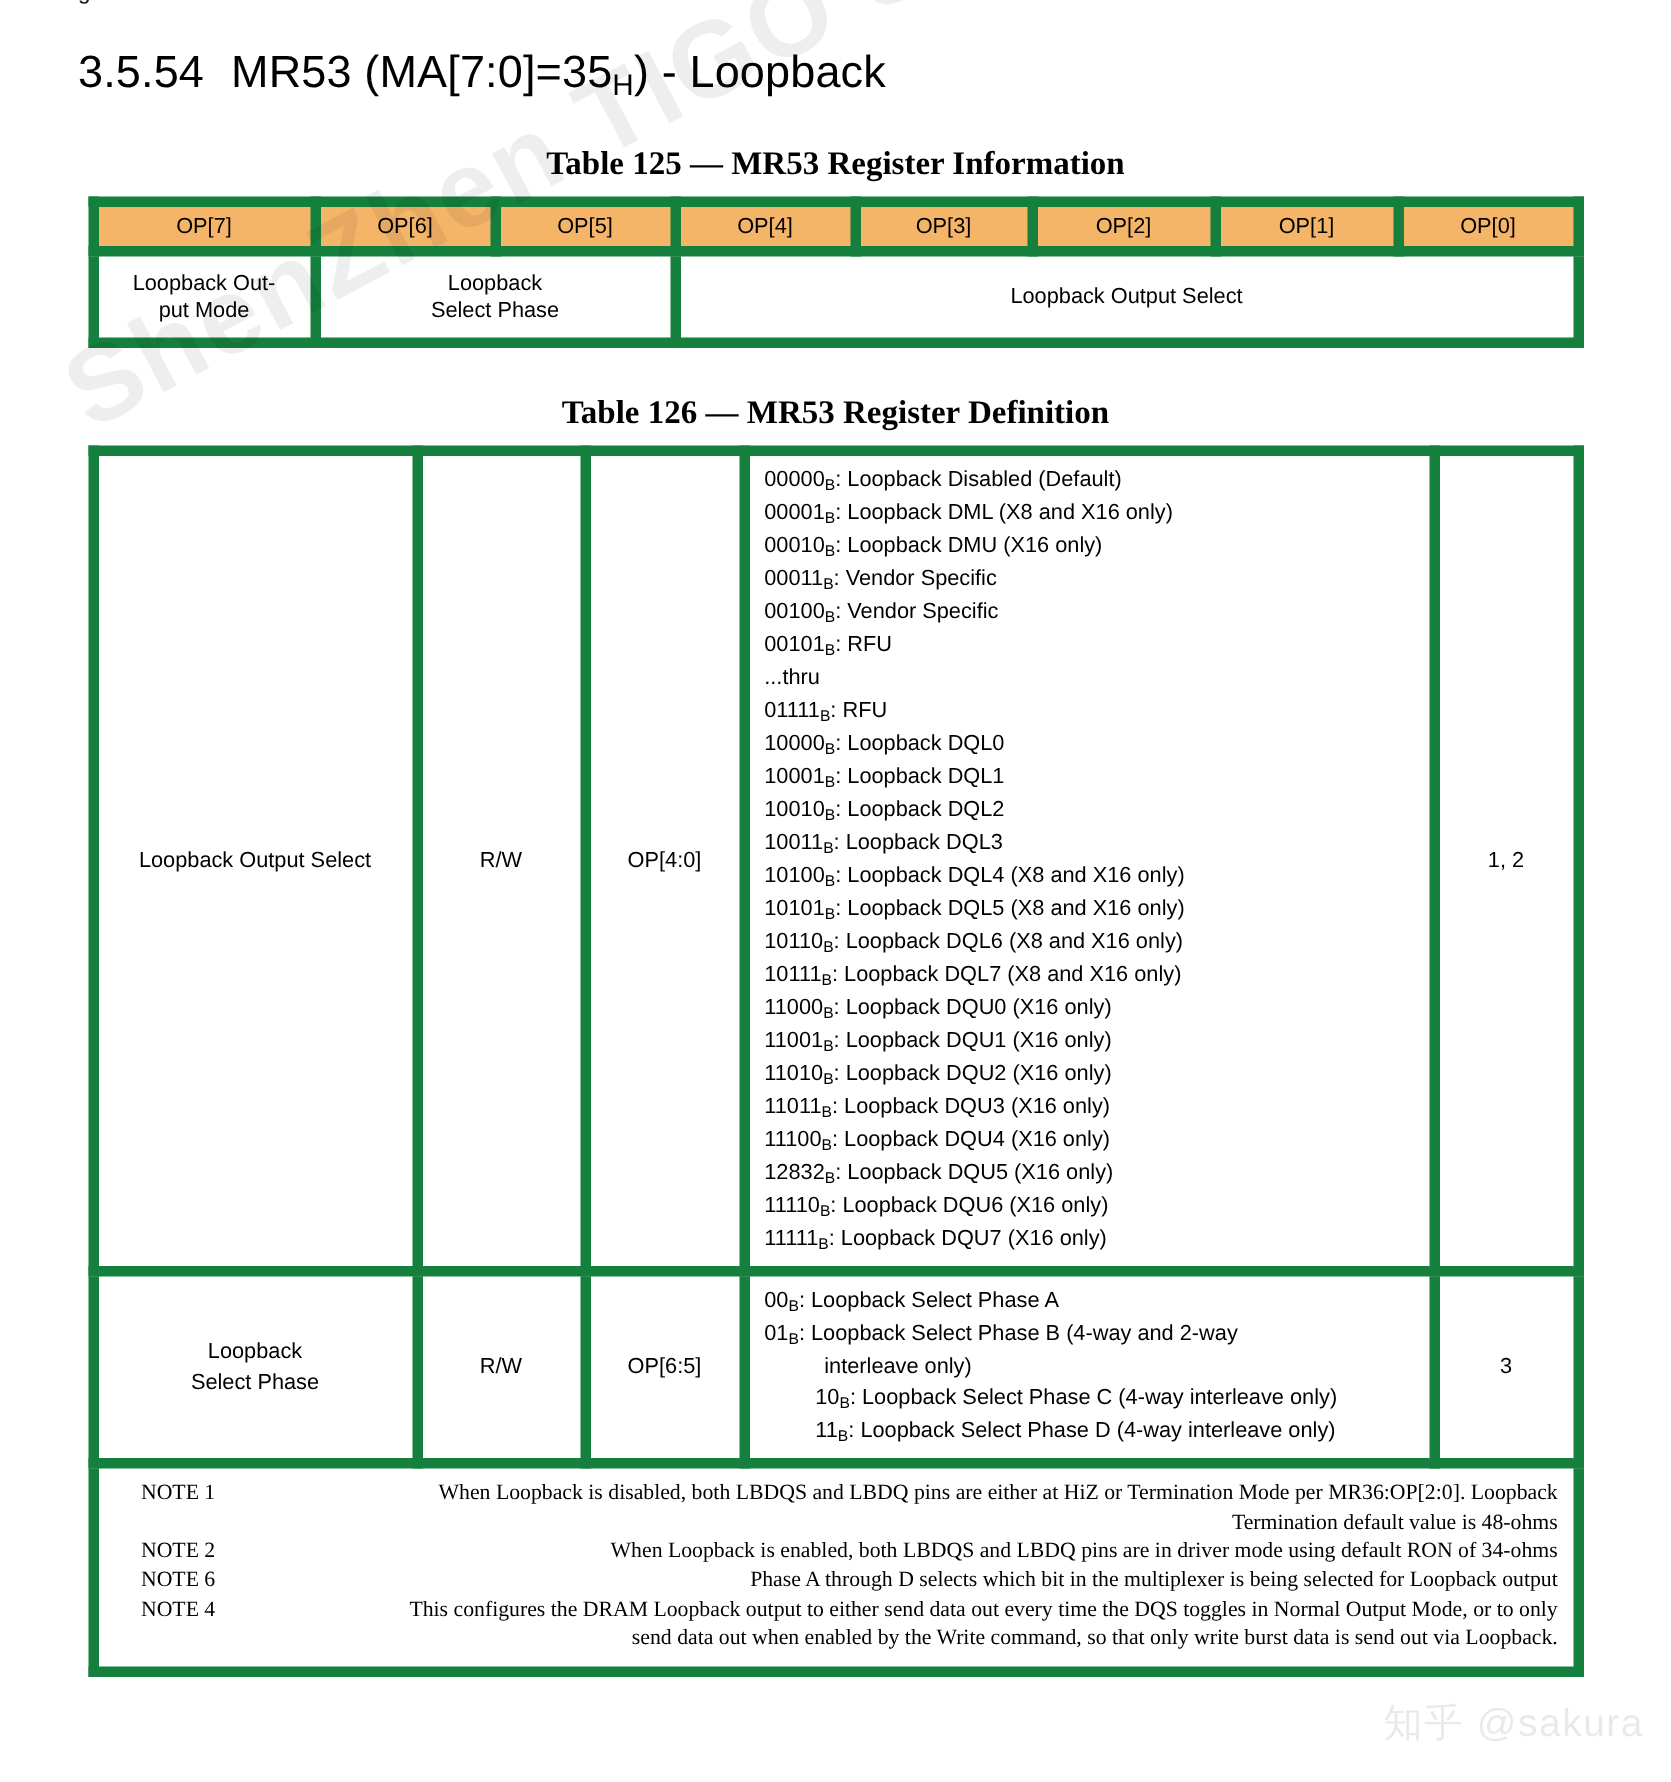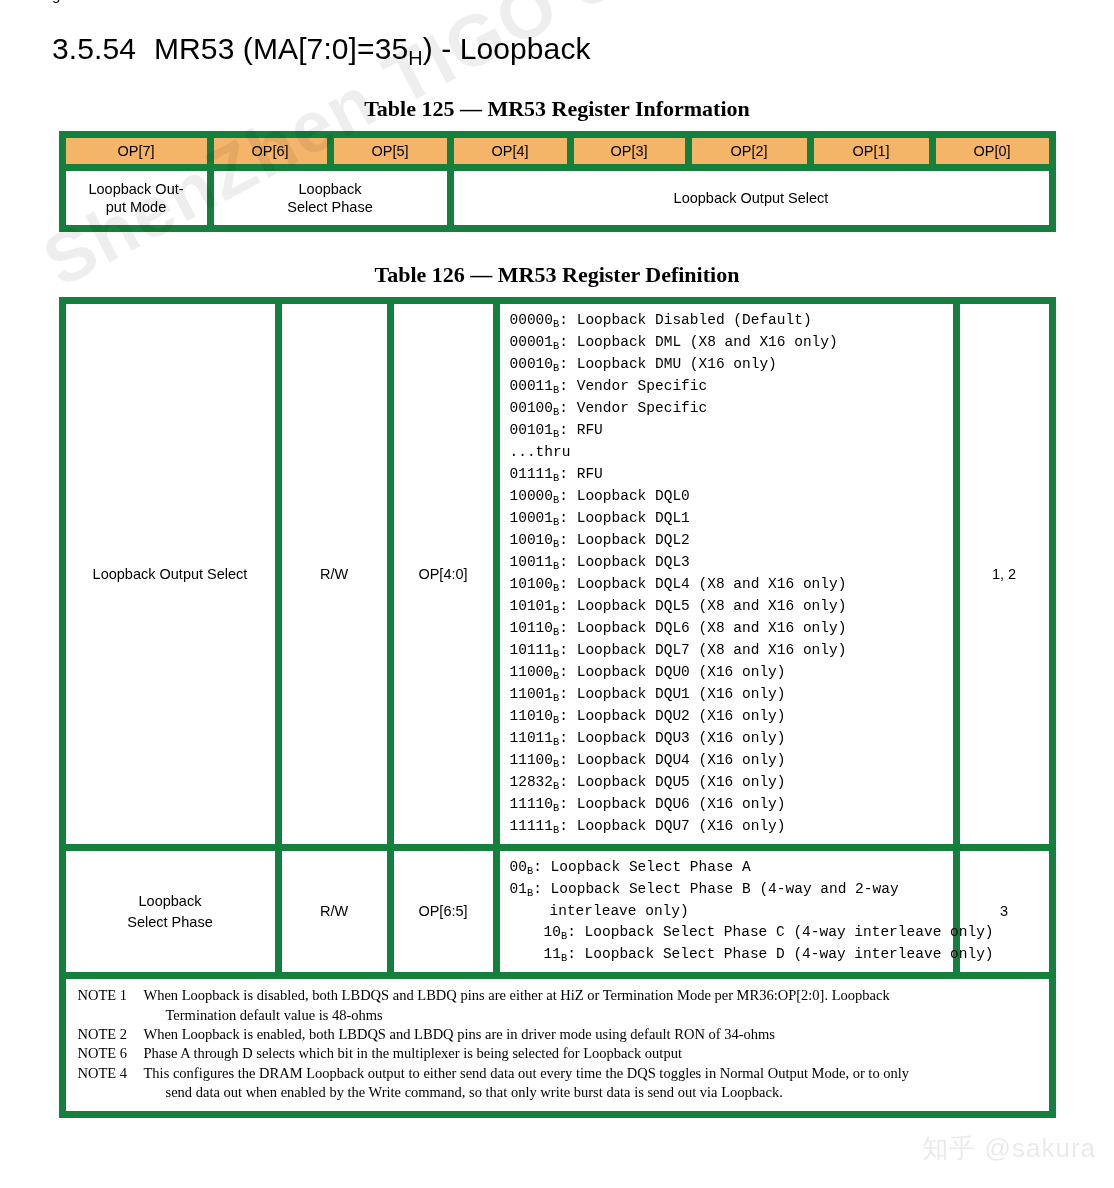--- a/index.html
+++ b/index.html
@@ -123,33 +123,33 @@
     text-align: center;
     font-size: 14.5px;
     line-height: 1.45;
     padding: 6px 4px;
   }
   #table126 td.data {
     padding: 6px 4px 6px 10px;
     font-size: 14.5px;
     line-height: 1.47;
   }
-  .data-line { white-space: nowrap; font-family: Liberation Mono, monospace; }
+  .data-line { white-space: nowrap; }
   .data-line.indent { padding-left: 34px; }
   .data-line.cont   { padding-left: 40px; }
   sub.bx { font-size: 0.72em; vertical-align: -0.26em; }
 
   
   td.notes-cell {
     padding: 7px 10px 9px 12px;
     font-family: "Liberation Serif", serif;
     font-size: 14.5px;
     line-height: 1.33;
   }
-  .note-row { display: flex; align-items: flex-start; }
+  .note-row { display: flex; align-items: flex-start; text-align: right; }
   .note-label { flex: 0 0 66px; white-space: nowrap; }
   .note-text { flex: 1 1 auto; }
   .note-text .cont2 { display: block; padding-left: 22px; }
 </style>
 </head>
 <body>
 
 <div class="wm-diag">ShenZhen TIGO Semiconductor Co., Lt</div>
 <div class="wm-zhihu">知乎 @sakura</div>
 

